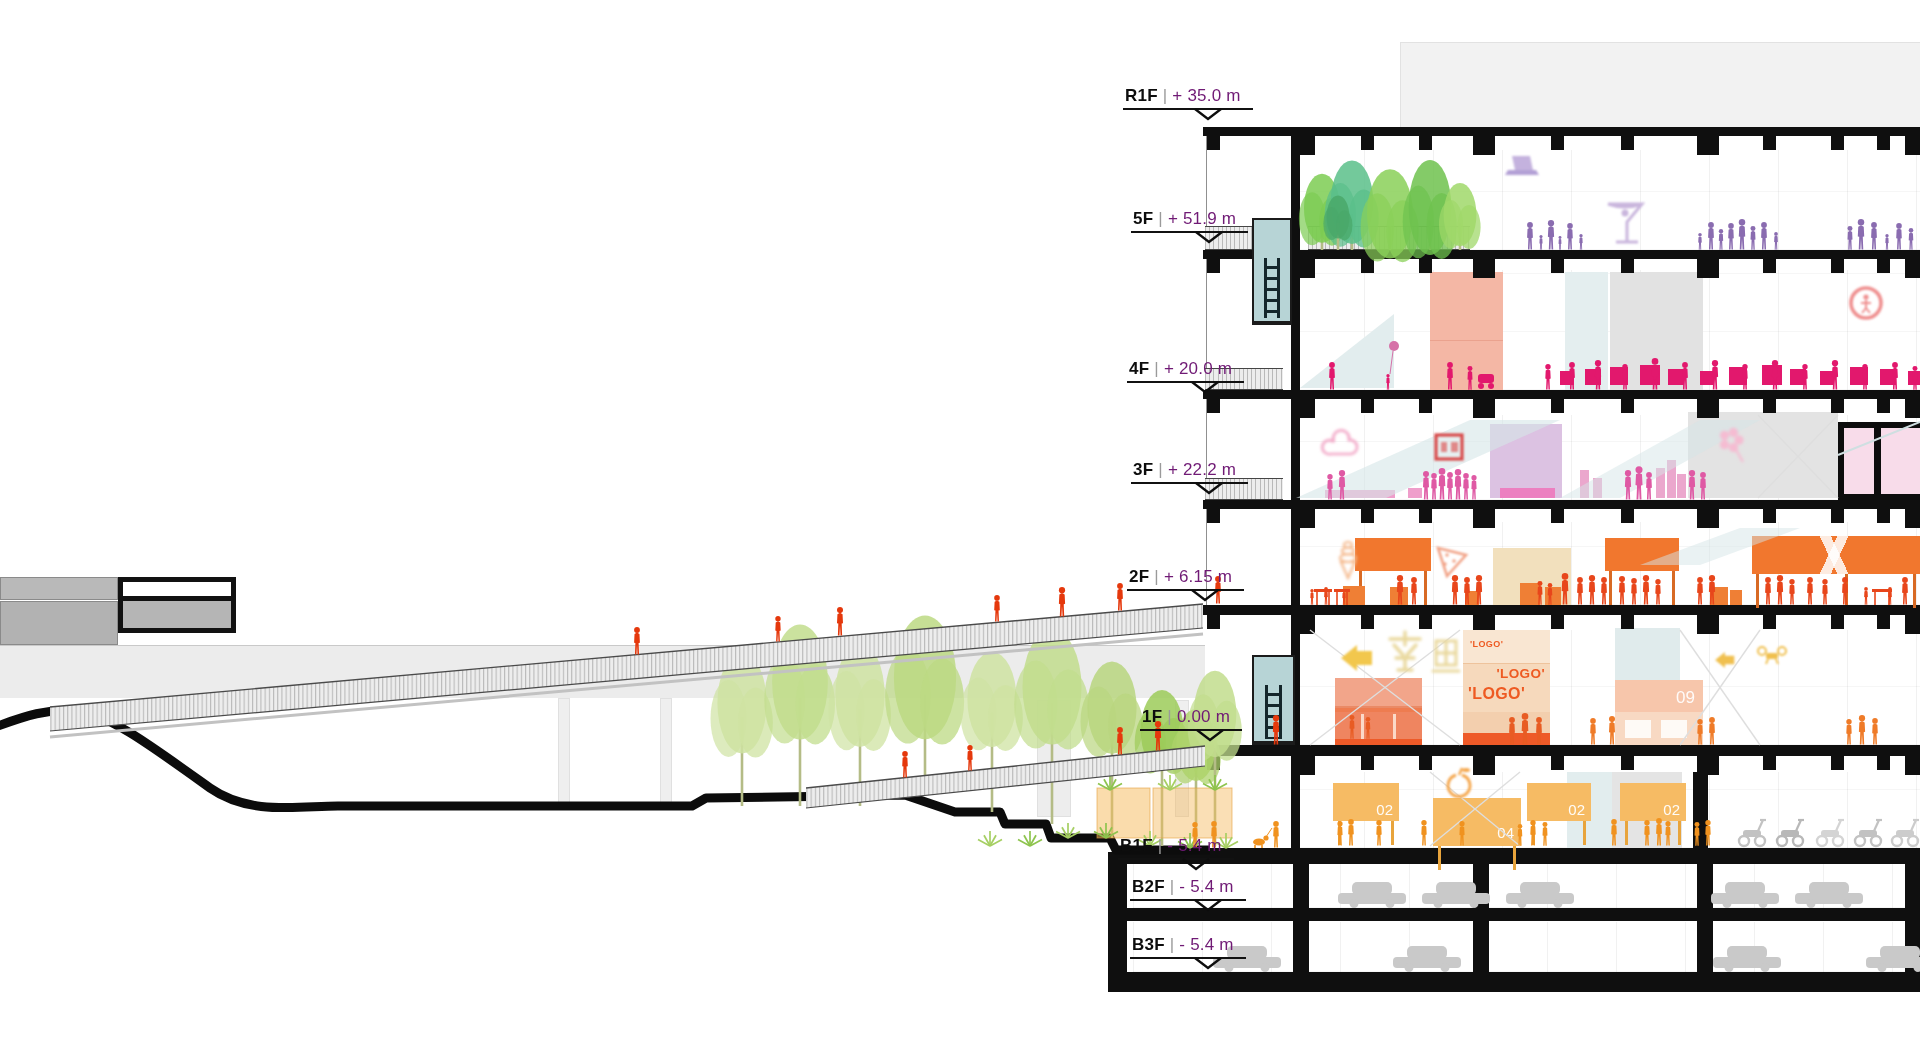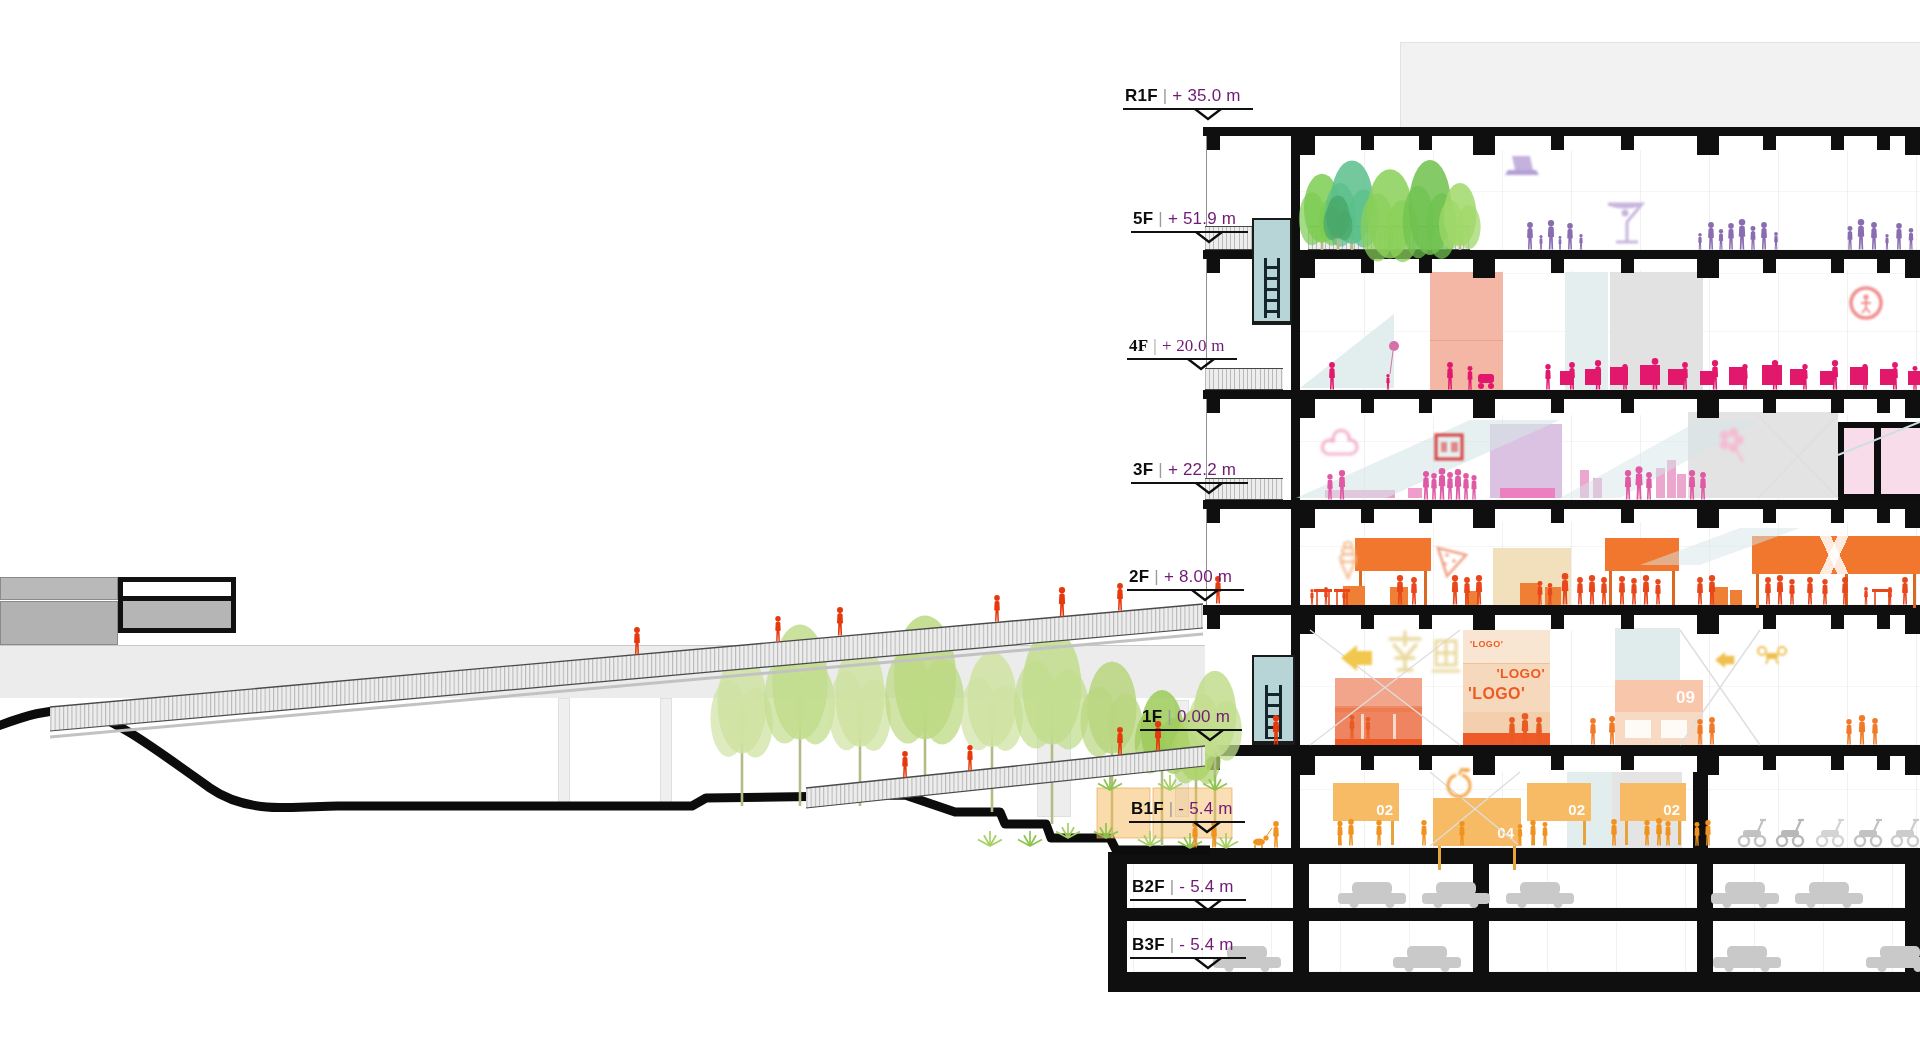--- a/index.html
+++ b/index.html
@@ -18,21 +18,21 @@
   .hatch{position:absolute;background:repeating-linear-gradient(90deg,#b9b9b9 0 1px,#ededed 1px 4.2px);
          border-top:1.6px solid #454545;border-bottom:1.6px solid #454545;}
   
   .shaft{position:absolute;background:#b7d4d6;border:2.5px solid #1b1b1b;border-bottom-width:4px;}
   .ladder{position:absolute;left:28%;width:44%;border-left:3px solid #14262b;border-right:3px solid #14262b;
           background:repeating-linear-gradient(180deg,rgba(20,38,43,0) 0 8px,#14262b 8px 11px);}
   
   .stall{position:absolute;background:#f6bb64;}
   .stall::before,.stall::after{content:"";position:absolute;top:100%;width:2.6px;height:24px;background:#e8a43c;}
   .stall::before{left:5px;} .stall::after{right:5px;}
-  .stall .num,.shop .num{position:absolute;color:rgba(255,255,255,.95);font-weight:700;}
+  .stall .num,.shop .num{position:absolute;color:rgba(255,255,255,.95);font-weight:400;}
   .stall .num{right:6px;top:18px;font-size:15px;}
   
   .canopy{position:absolute;background:#f1772e;}
   .canopy::before,.canopy::after{content:"";position:absolute;top:100%;width:2.6px;height:34px;background:#d86a24;}
   .canopy::before{left:4px;} .canopy::after{right:4px;}
   .canopy.braced{background:
       linear-gradient(115deg,rgba(255,255,255,0) 46%,rgba(255,255,255,.85) 46% 52%,rgba(255,255,255,0) 52%),
       linear-gradient(65deg,rgba(255,255,255,0) 46%,rgba(255,255,255,.85) 46% 52%,rgba(255,255,255,0) 52%),#f1772e;}
   
   .shop{position:absolute;}
@@ -762,33 +762,33 @@
       </g>
     </svg>
 
   <div id="labels">
       <div class="lvl" style="left: 1123px; top: 86px;"><b>R1F</b><span class="sep">|</span><span class="el">+ 35.0 m</span><svg class="chev" width="30" height="14" viewBox="0 0 30 14">
           <path d="M1,1 L14,11 L27,1" fill="none" stroke="#0d0d0d" stroke-width="2.3"></path>
         </svg></div>
       <div class="lvl" style="left: 1131px; top: 209px;"><b>5F</b><span class="sep">|</span><span class="el">+ 51.9 m</span><svg class="chev" width="30" height="14" viewBox="0 0 30 14">
           <path d="M1,1 L14,11 L27,1" fill="none" stroke="#0d0d0d" stroke-width="2.3"></path>
         </svg></div>
-      <div class="lvl" style="left: 1127px; top: 336px; font-family: Liberation Serif, serif;"><b>4F</b><span class="sep">|</span><span class="el">+ 20.0 m</span><svg class="chev" width="30" height="14" viewBox="0 0 30 14">
+      <div class="lvl" style="left: 1127px; top: 359px;"><b>4F</b><span class="sep">|</span><span class="el">+ 20.0 m</span><svg class="chev" width="30" height="14" viewBox="0 0 30 14">
           <path d="M1,1 L14,11 L27,1" fill="none" stroke="#0d0d0d" stroke-width="2.3"></path>
         </svg></div>
       <div class="lvl" style="left: 1131px; top: 460px;"><b>3F</b><span class="sep">|</span><span class="el">+ 22.2 m</span><svg class="chev" width="30" height="14" viewBox="0 0 30 14">
           <path d="M1,1 L14,11 L27,1" fill="none" stroke="#0d0d0d" stroke-width="2.3"></path>
         </svg></div>
-      <div class="lvl" style="left: 1127px; top: 567px;"><b>2F</b><span class="sep">|</span><span class="el">+ 8.00 m</span><svg class="chev" width="30" height="14" viewBox="0 0 30 14">
+      <div class="lvl" style="left: 1127px; top: 567px;"><b>2F</b><span class="sep">|</span><span class="el">+ 6.15 m</span><svg class="chev" width="30" height="14" viewBox="0 0 30 14">
           <path d="M1,1 L14,11 L27,1" fill="none" stroke="#0d0d0d" stroke-width="2.3"></path>
         </svg></div>
       <div class="lvl" style="left: 1140px; top: 707px;"><b>1F</b><span class="sep">|</span><span class="el">0.00 m</span><svg class="chev" width="30" height="14" viewBox="0 0 30 14">
           <path d="M1,1 L14,11 L27,1" fill="none" stroke="#0d0d0d" stroke-width="2.3"></path>
         </svg></div>
-      <div class="lvl" style="left: 1118px; top: 799px; margin-left: 11px;"><b>B1F</b><span class="sep">|</span><span class="el">- 5.4 m</span><svg class="chev" width="30" height="14" viewBox="0 0 30 14">
+      <div class="lvl" style="left: 1118px; top: 836px;"><b>B1F</b><span class="sep">|</span><span class="el">- 5.4 m</span><svg class="chev" width="30" height="14" viewBox="0 0 30 14">
           <path d="M1,1 L14,11 L27,1" fill="none" stroke="#0d0d0d" stroke-width="2.3"></path>
         </svg></div>
       <div class="lvl" style="left: 1130px; top: 877px;"><b>B2F</b><span class="sep">|</span><span class="el">- 5.4 m</span><svg class="chev" width="30" height="14" viewBox="0 0 30 14">
           <path d="M1,1 L14,11 L27,1" fill="none" stroke="#0d0d0d" stroke-width="2.3"></path>
         </svg></div>
       <div class="lvl" style="left: 1130px; top: 935px;"><b>B3F</b><span class="sep">|</span><span class="el">- 5.4 m</span><svg class="chev" width="30" height="14" viewBox="0 0 30 14">
           <path d="M1,1 L14,11 L27,1" fill="none" stroke="#0d0d0d" stroke-width="2.3"></path>
         </svg></div>
     </div>
 </div>

